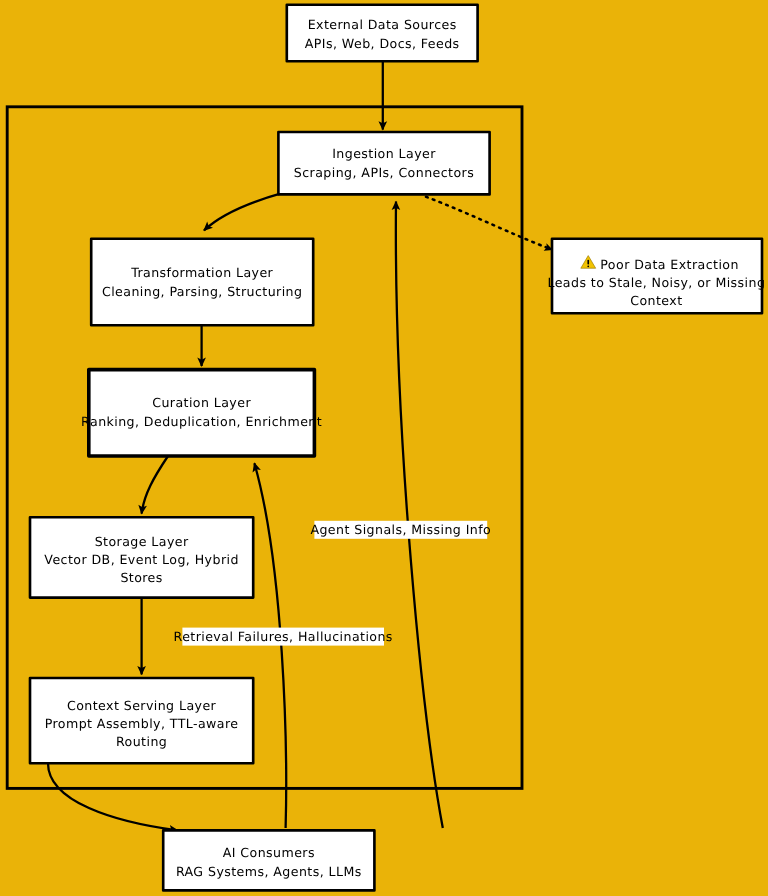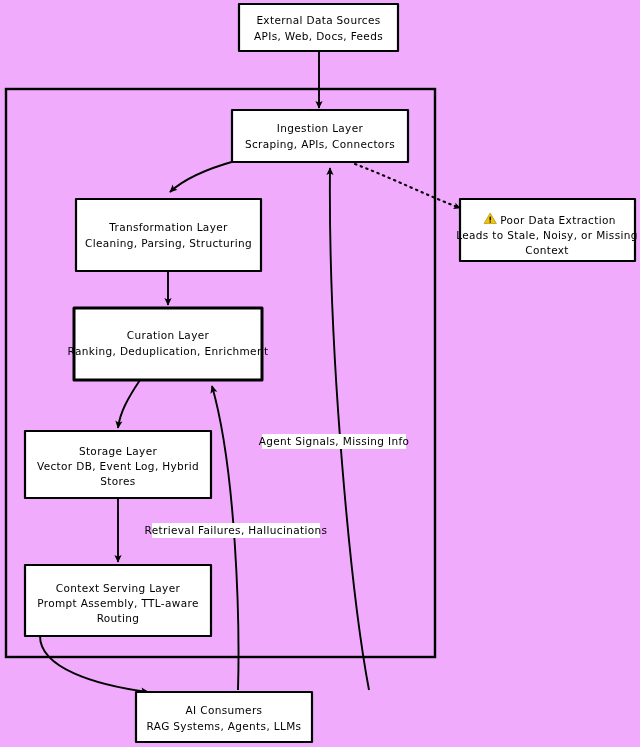--- a/index.html
+++ b/index.html
@@ -8,21 +8,21 @@
     padding: 0;
     background: #ffffff;
   }
   body {
     font-family: "DejaVu Sans", sans-serif;
   }
   #canvas {
     position: relative;
     width: 640px;
     height: 747px;
-    background: #f0abfc;
+    background: #eab308;
     overflow: hidden;
   }
   svg#diagram {
     position: absolute;
     left: 0;
     top: 0;
     width: 640px;
     height: 747px;
   }
   .node-box {

